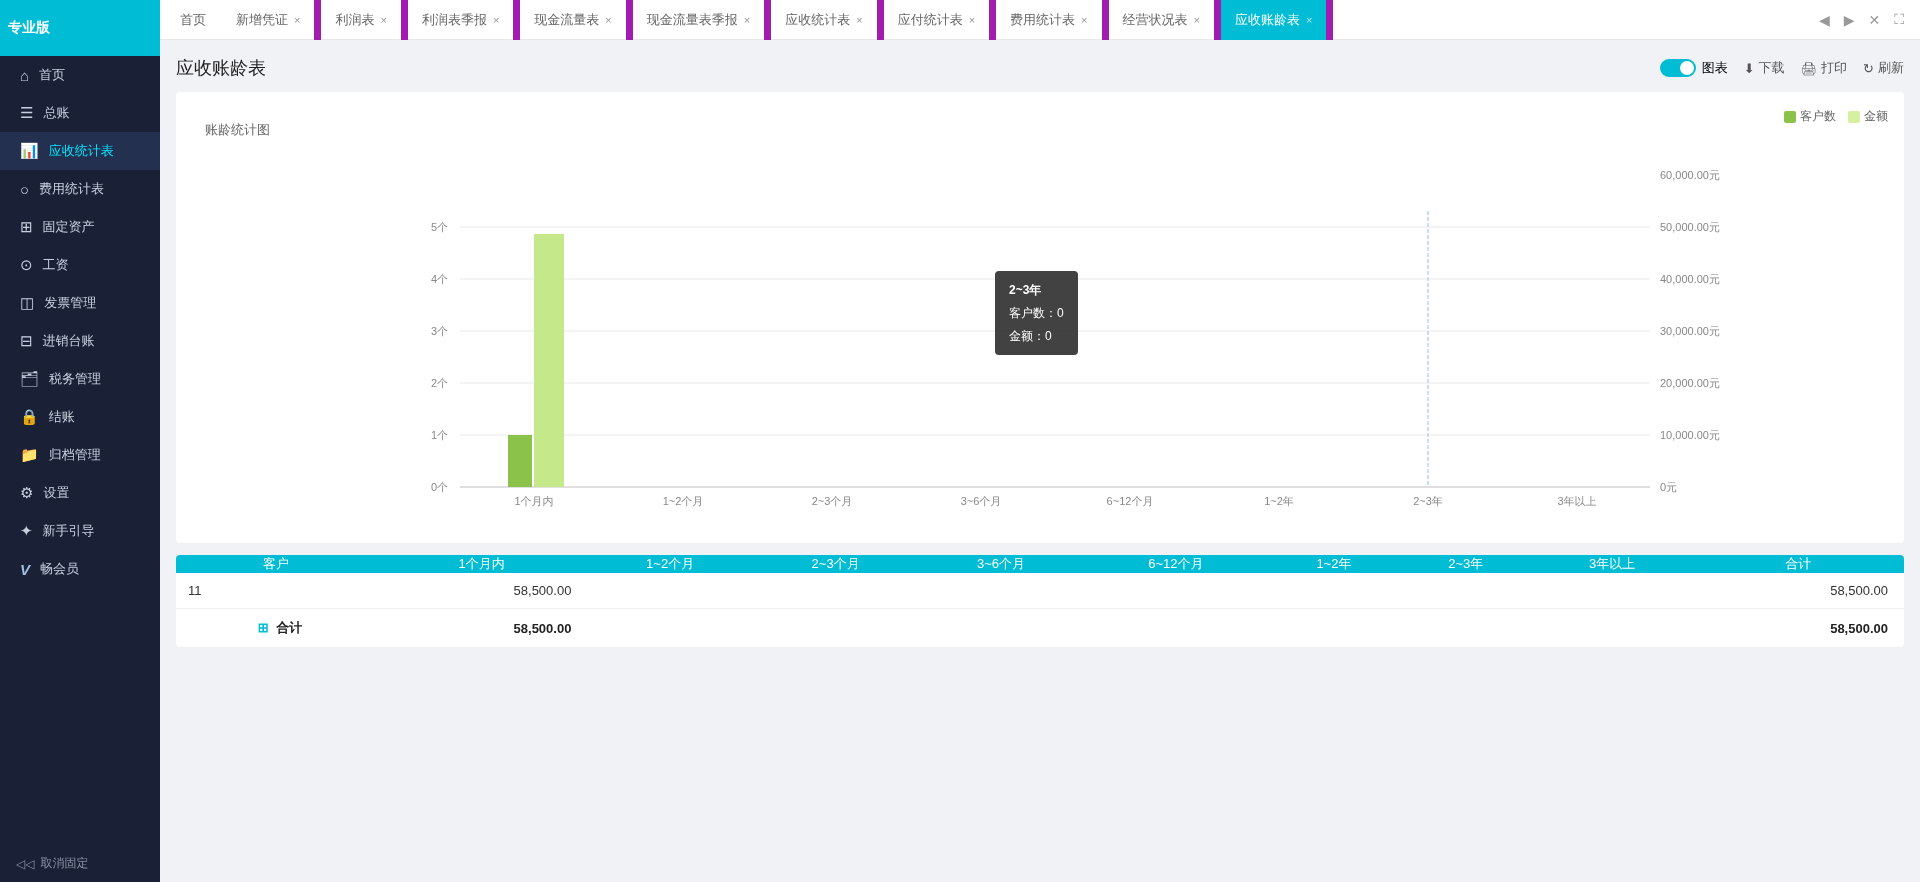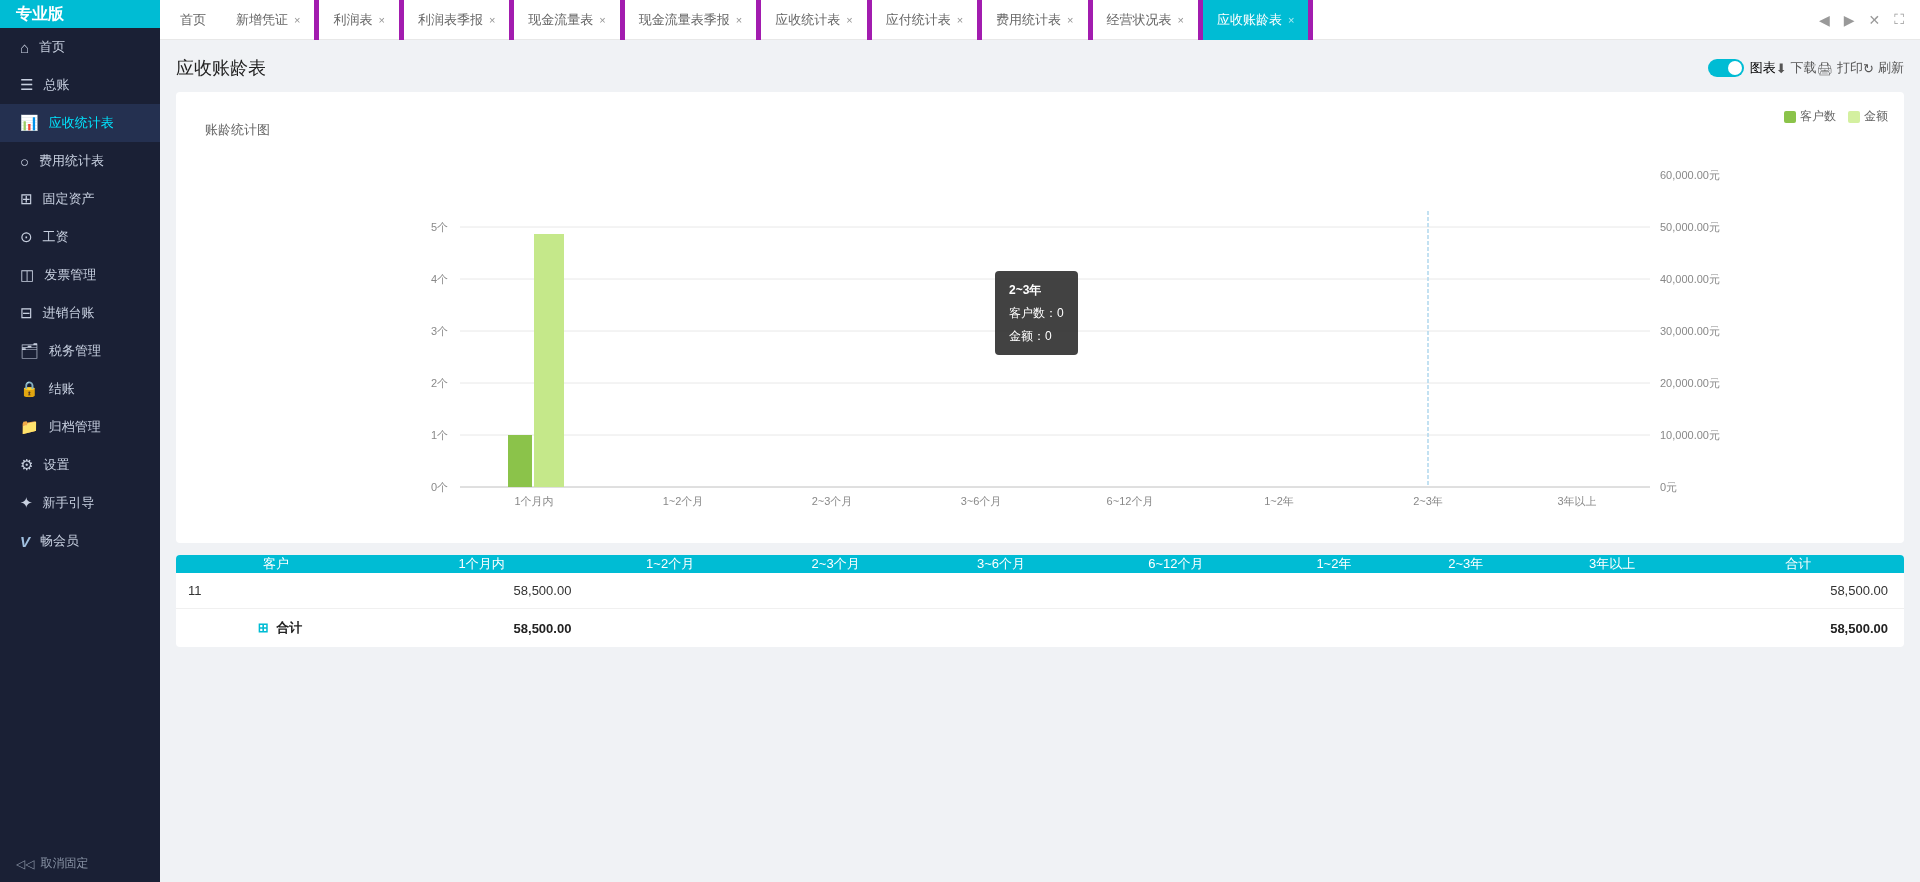--- a/index.html
+++ b/index.html
@@ -10,26 +10,26 @@
       width: 160px;
       background: #1a2035;
       color: #c8d0e0;
       display: flex;
       flex-direction: column;
       height: 100%;
       flex-shrink: 0;
     }
     .sidebar-logo {
       background: #00bcd4;
-      height: 28px;
-      display: flex;
-      align-items: center;
-      padding: 0 16px;
+      height: 56px;
+      display: flex;
+      align-items: center;
+      padding: 0 8px;
       color: white;
-      font-size: 16px;
+      font-size: 14px;
       font-weight: bold;
     }
     .sidebar-item {
       display: flex;
       align-items: center;
       padding: 10px 20px;
       cursor: pointer;
       gap: 10px;
       font-size: 13px;
       color: #c8d0e0;
@@ -72,21 +72,21 @@
     }
     .tab {
       display: flex;
       align-items: center;
       padding: 0 14px;
       height: 40px;
       font-size: 13px;
       color: #666;
       cursor: pointer;
       white-space: nowrap;
-      border-right: 5px solid #a21caf;
+      border-right: 7px solid #a21caf;
       gap: 6px;
     }
     .tab.active {
       background: #00bcd4;
       color: white;
     }
     .tab .close-btn {
       font-size: 11px;
       color: inherit;
       opacity: 0.7;
@@ -131,20 +131,21 @@
       margin-bottom: 12px;
     }
     .page-title {
       font-size: 18px;
       font-weight: 500;
       color: #222;
     }
     .page-actions {
       display: flex;
       align-items: center;
+      gap: 16px;
       padding-left: 39px;
     }
     .toggle-wrap {
       display: flex;
       align-items: center;
       gap: 6px;
     }
     .toggle {
       width: 36px;
       height: 18px;

